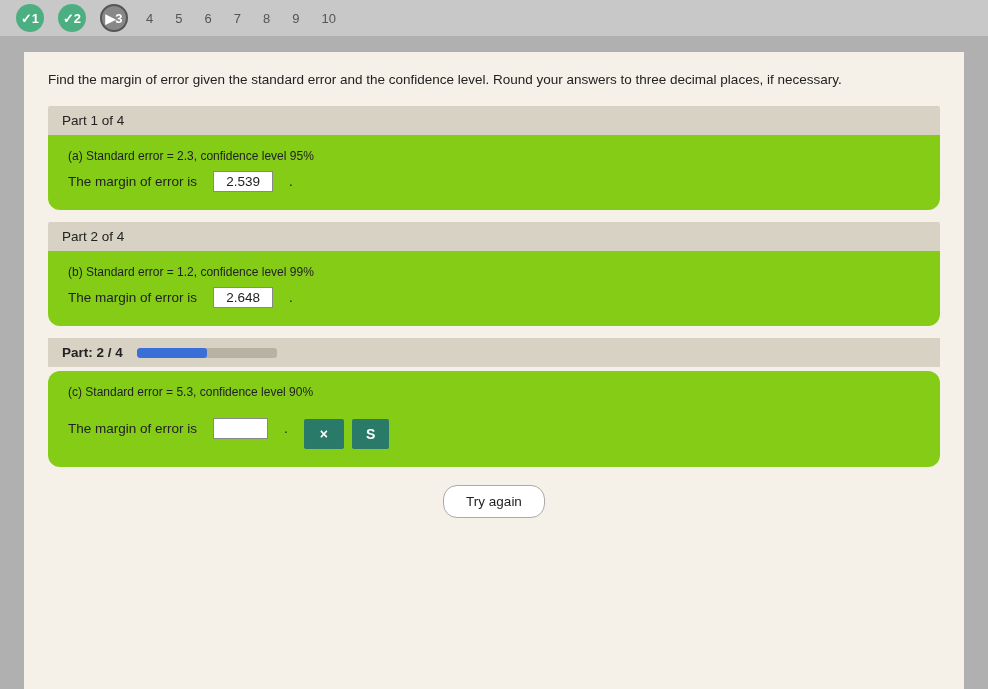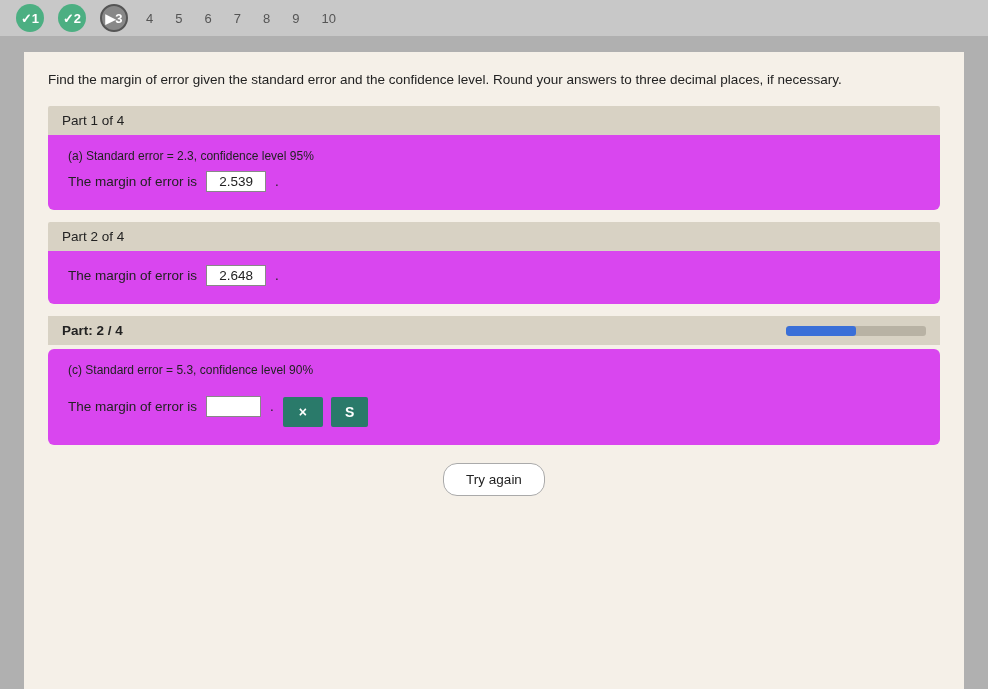--- a/index.html
+++ b/index.html
@@ -38,23 +38,23 @@
       padding: 18px 24px 12px 24px;
       min-height: 650px;
     }
     .instructions {
       font-size: 13.5px;
       color: #222;
       margin-bottom: 16px;
       line-height: 1.5;
     }
     .part-section {
-      background: #d946ef;
+      background: #84cc16;
       margin-bottom: 12px;
-      border-radius: 6px;
+      border-radius: 12px;
     }
     .part-header {
       background: #d8d2c4;
       padding: 7px 14px;
       font-size: 13.5px;
       font-weight: 500;
       color: #222;
       border-radius: 2px 2px 0 0;
     }
     .part-body {
@@ -63,21 +63,21 @@
     .part-label {
       font-size: 12px;
       color: #222;
       margin-bottom: 8px;
     }
     .answer-line {
       font-size: 13.5px;
       color: #222;
       display: flex;
       align-items: center;
-      gap: 9px;
+      gap: 16px;
     }
     .answer-box {
       border: 1px solid #888;
       background: white;
       padding: 2px 6px;
       min-width: 60px;
       text-align: center;
       font-size: 13.5px;
       color: #222;
       display: inline-block;
@@ -90,21 +90,20 @@
       font-size: 13.5px;
       color: #222;
     }
     .progress-section {
       background: #d8d2c4;
       padding: 7px 14px;
       display: flex;
       align-items: center;
       gap: 14px;
       margin-bottom: 4px;
-      justify-content: space-between;
     }
     .progress-label {
       font-size: 13.5px;
       font-weight: bold;
       color: #222;
     }
     .progress-bar-bg {
       background: #b8b2a4;
       height: 10px;
       width: 140px;
@@ -196,20 +195,21 @@
         <span>The margin of error is</span>
         <span class="answer-box">2.539</span>
         <span class="dot-period">.</span>
       </div>
     </div>
   </div>
 
   <div class="part-section">
     <div class="part-header">Part 2 of 4</div>
     <div class="part-body">
+      <p class="part-label">(b) Standard error = 1.2, confidence level 99%</p>
       <div class="answer-line">
         <span>The margin of error is</span>
         <span class="answer-box">2.648</span>
         <span class="dot-period">.</span>
       </div>
     </div>
   </div>
 
   <div class="progress-section">
     <span class="progress-label">Part: 2 / 4</span>

